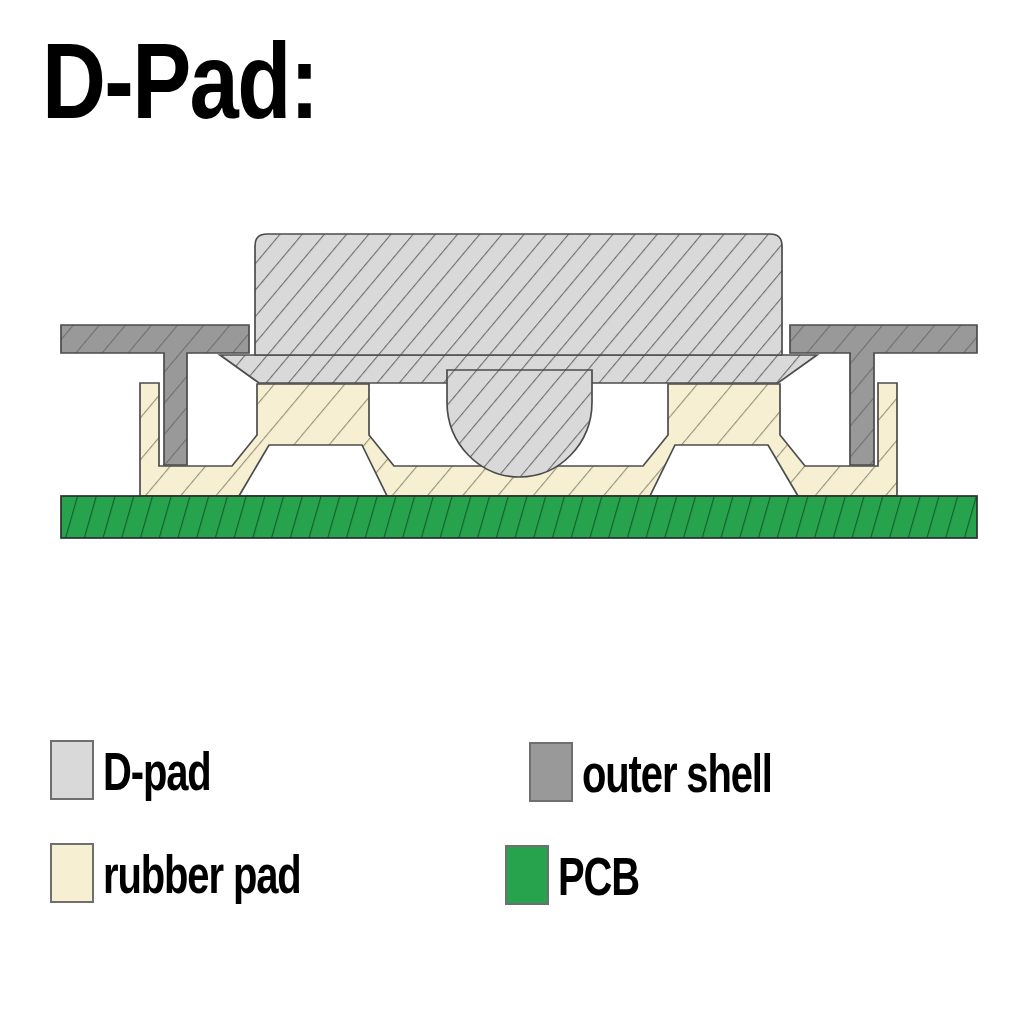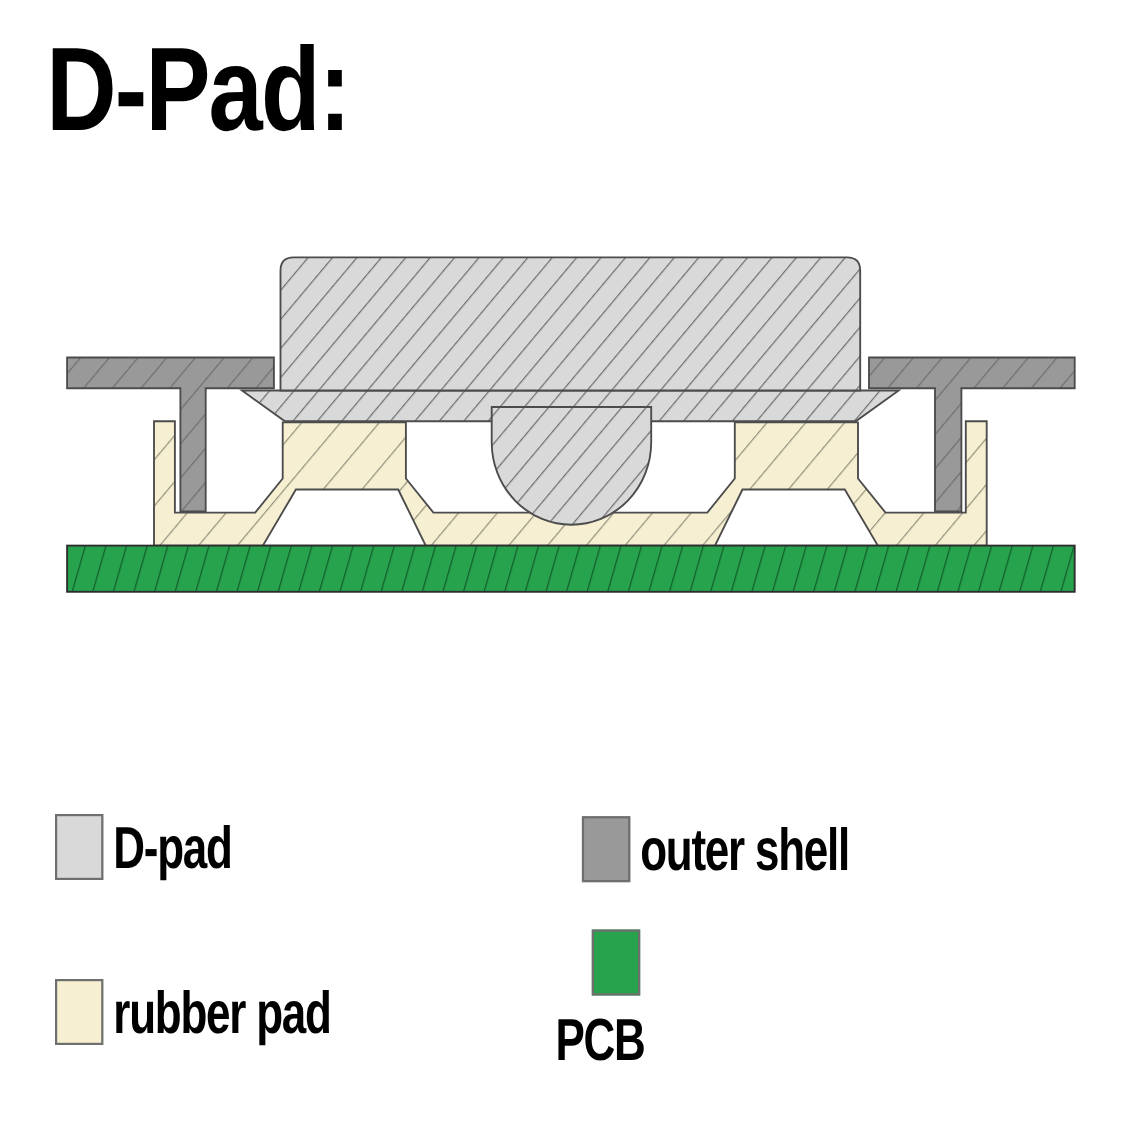--- a/index.html
+++ b/index.html
@@ -19,22 +19,22 @@
   }
 
   .diagram-svg { position: absolute; left: 0; top: 0; }
 
   .legend-row {
     position: absolute; display: flex; align-items: center;
     height: 60px; gap: 9px;
   }
   .legend-row.r0 { left: 18px;  top: 740px; text-align: right; }
   .legend-row.r1 { left: 473px; top: 742px; padding-left: 24px; }
-  .legend-row.r2 { left: 18px;  top: 890px; align-items: center; }
-  .legend-row.r3 { left: 473px; top: 845px; flex-direction: column; }
+  .legend-row.r2 { left: 18px;  top: 843px; align-items: center; }
+  .legend-row.r3 { left: 473px; top: 845px; }
 
   .swatch {
     width: 44px; height: 60px; box-sizing: border-box;
     border: 2px solid #6f6f6f; flex: 0 0 auto;
   }
   .sw0 { background: var(--c-dpad-fill, #d9d9d9); }
   .sw1 { background: var(--c-outer-shell-fill, #999999); }
   .sw2 { background: var(--c-rubber-pad-fill, #f6efd1); }
   .sw3 { background: var(--c-pcb-fill, #27a24d); }
 

